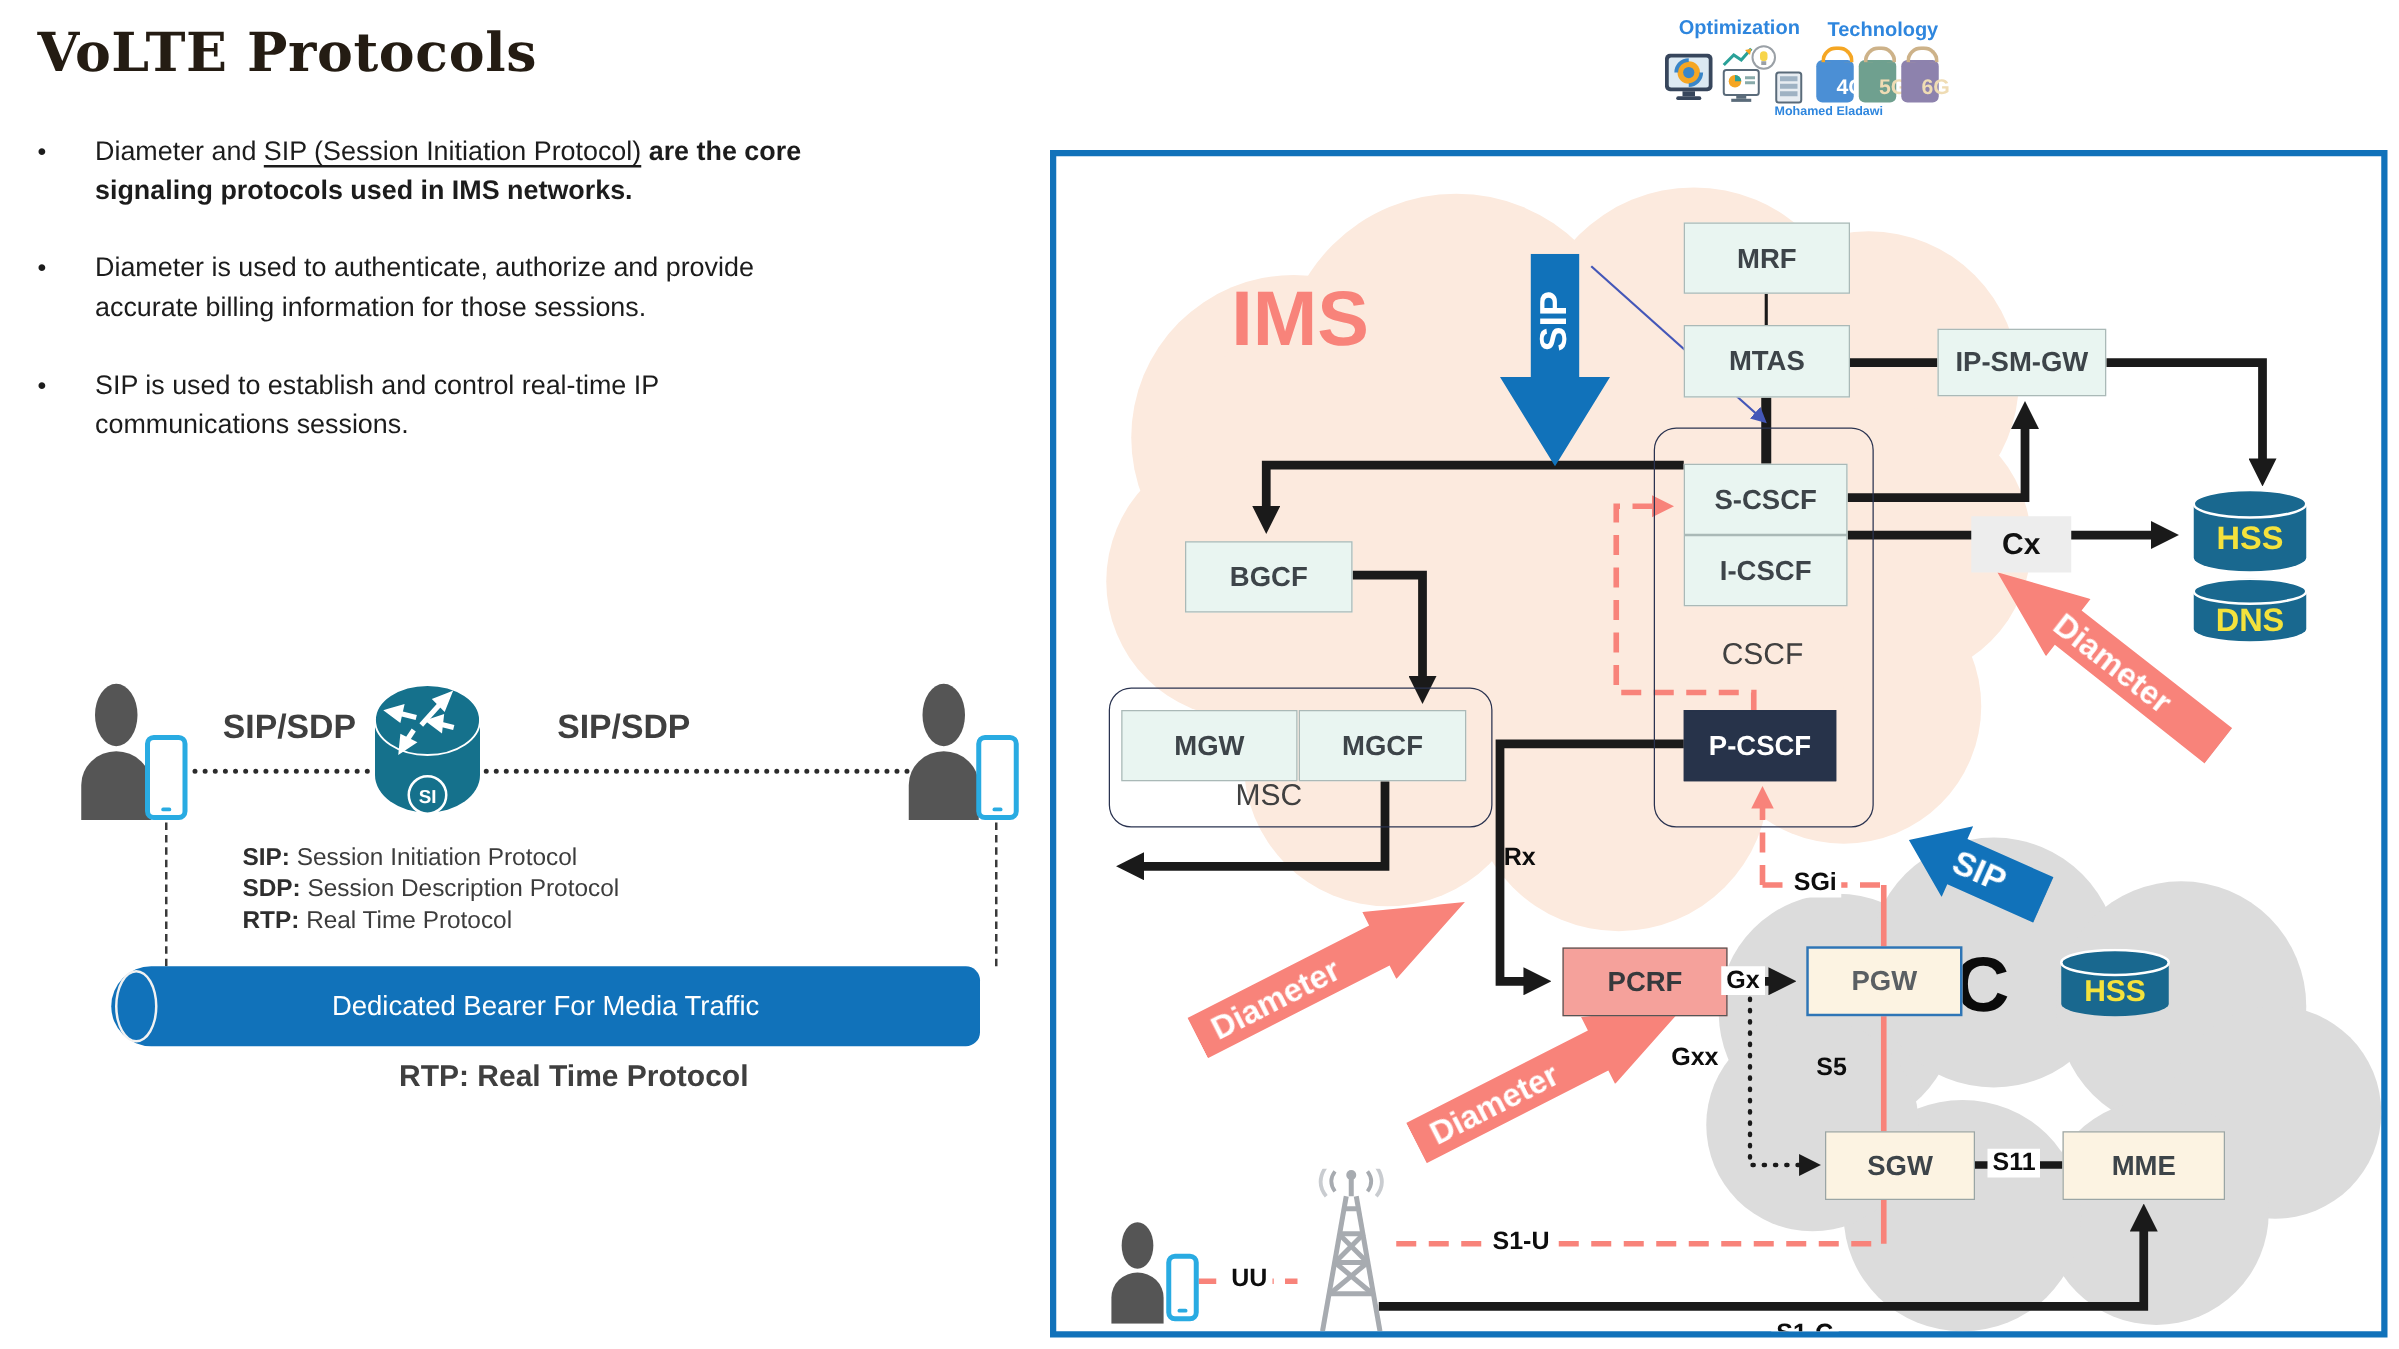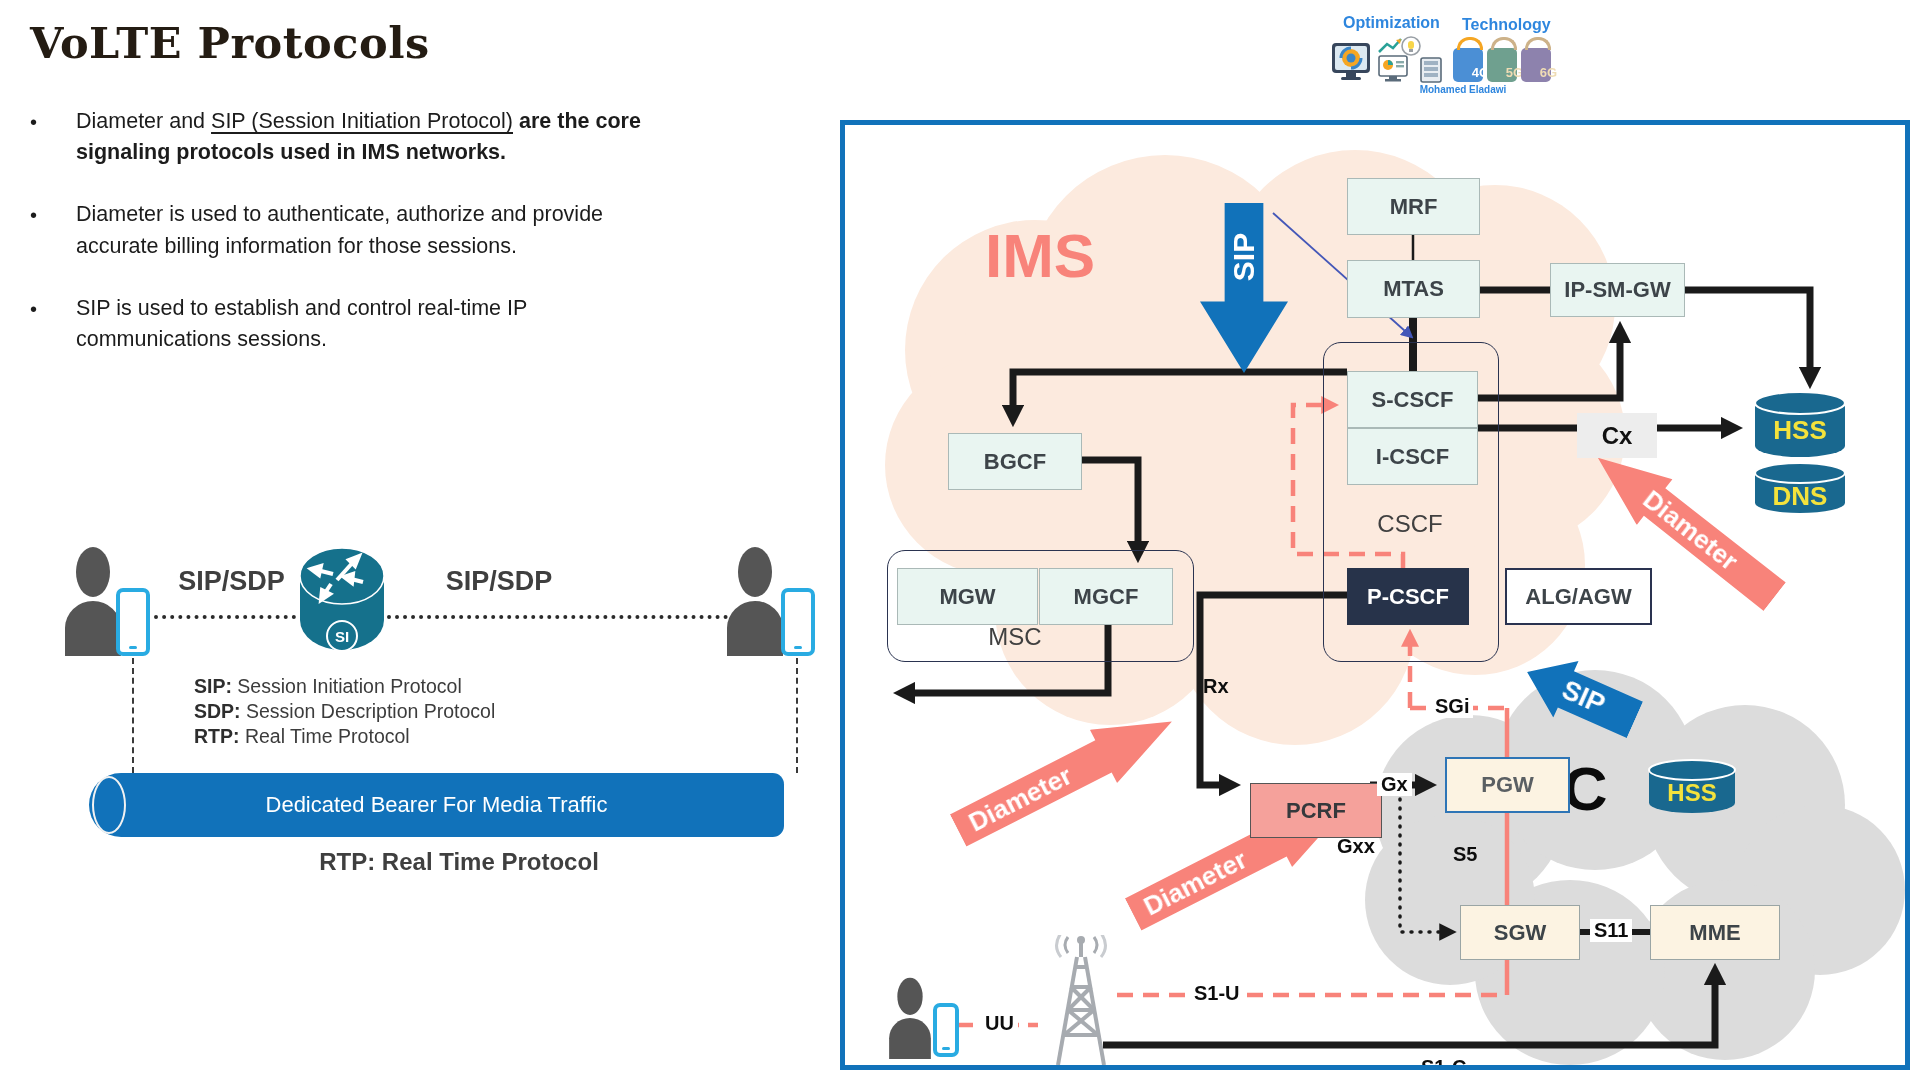--- a/index.html
+++ b/index.html
@@ -25,21 +25,21 @@
   #defs b{color:#2e2e2e;}
   #bearer{left:65px;top:243px;width:695px;height:64px;background:#1172ba;border-radius:34px 12px 12px 34px;
           display:flex;align-items:center;justify-content:center;color:#fff;font-size:22px;}
   #bearer::before{content:'';position:absolute;left:3px;top:3px;bottom:3px;width:30px;
           border-radius:50%;border:2px solid #f2f2f2;}
   #rtp-caption{left:150px;top:318px;width:570px;text-align:center;font-weight:700;font-size:24px;color:#3f3f3f;}
   
   #logo{position:absolute;left:1325px;top:6px;width:230px;height:95px;font-weight:700;color:#2e86de;}
   .logo-word{position:absolute;font-size:16px;}
   .badge{position:absolute;width:30px;height:34px;border-radius:5px;display:flex;align-items:flex-end;
-         justify-content:center;font-size:13px;font-weight:700;padding-bottom:2px;box-sizing:border-box;padding-left:25px;}
+         justify-content:center;font-size:17px;font-weight:700;padding-bottom:2px;box-sizing:border-box;padding-left:25px;}
   .badge::before{content:'';position:absolute;top:-11px;left:4px;width:20px;height:10px;
          border:3px solid #f5a623;border-bottom:none;border-radius:12px 12px 0 0;}
   .badge.b5::before,.badge.b6::before{border-color:#cdb289;}
   #credit{position:absolute;left:78px;top:78px;width:120px;font-size:10px;text-align:center;}
   
   #diagram{position:absolute;left:840px;top:120px;width:1070px;height:950px;box-sizing:border-box;
            border:5px solid #1172ba;overflow:hidden;background:#fff;}
   .cloud{position:absolute;border-radius:50%;}
   .cloud.ims{background:#fceade;}
   .cloud.epc{background:#dcdcdc;}
@@ -274,23 +274,22 @@
 
     <div class="node" style="left:502px;top:53px;width:133px;height:57px;">MRF</div>
     <div class="node" style="left:502px;top:135px;width:133px;height:58px;">MTAS</div>
     <div class="node" style="left:705px;top:138px;width:135px;height:54px;">IP-SM-GW</div>
     <div class="node" style="left:502px;top:246px;width:131px;height:57px;">S-CSCF</div>
     <div class="node" style="left:502px;top:303px;width:131px;height:57px;">I-CSCF</div>
     <div class="node" style="left:103px;top:308px;width:134px;height:57px;">BGCF</div>
     <div class="node" style="left:52px;top:443px;width:141px;height:57px;">MGW</div>
     <div class="node" style="left:194px;top:443px;width:134px;height:57px;">MGCF</div>
     <div class="node navy" style="left:502px;top:443px;width:122px;height:57px;">P-CSCF</div>
-    <div class="node white" style="left:660px;top:443px;width:147px;height:57px;">ALG/AGW</div>
     <div class="node gray" style="left:732px;top:288px;width:80px;height:45px;">Cx</div>
-    <div class="node salmon" style="left:405px;top:658px;width:132px;height:55px;">PCRF</div>
+    <div class="node salmon" style="left:405px;top:633px;width:132px;height:55px;">PCRF</div>
     <div class="node cream" style="left:600px;top:632px;width:125px;height:56px;">PGW</div>
     <div class="node cream2" style="left:615px;top:780px;width:120px;height:55px;">SGW</div>
     <div class="node cream2" style="left:805px;top:780px;width:130px;height:55px;">MME</div>
 
     <span class="cyl" style="left:905px;top:266px;">
       <svg width="100" height="68" viewBox="0 0 100 68">
         <path d="M5,12 v43 a45,11 0 0 0 90,0 v-43 z" fill="#19688f"></path>
         <ellipse cx="50" cy="12" rx="45" ry="11" fill="#19688f" stroke="#fff" stroke-width="2"></ellipse>
         <text x="50" y="48" text-anchor="middle" font-size="26" font-weight="bold" fill="#f4e23c">HSS</text>
       </svg>

